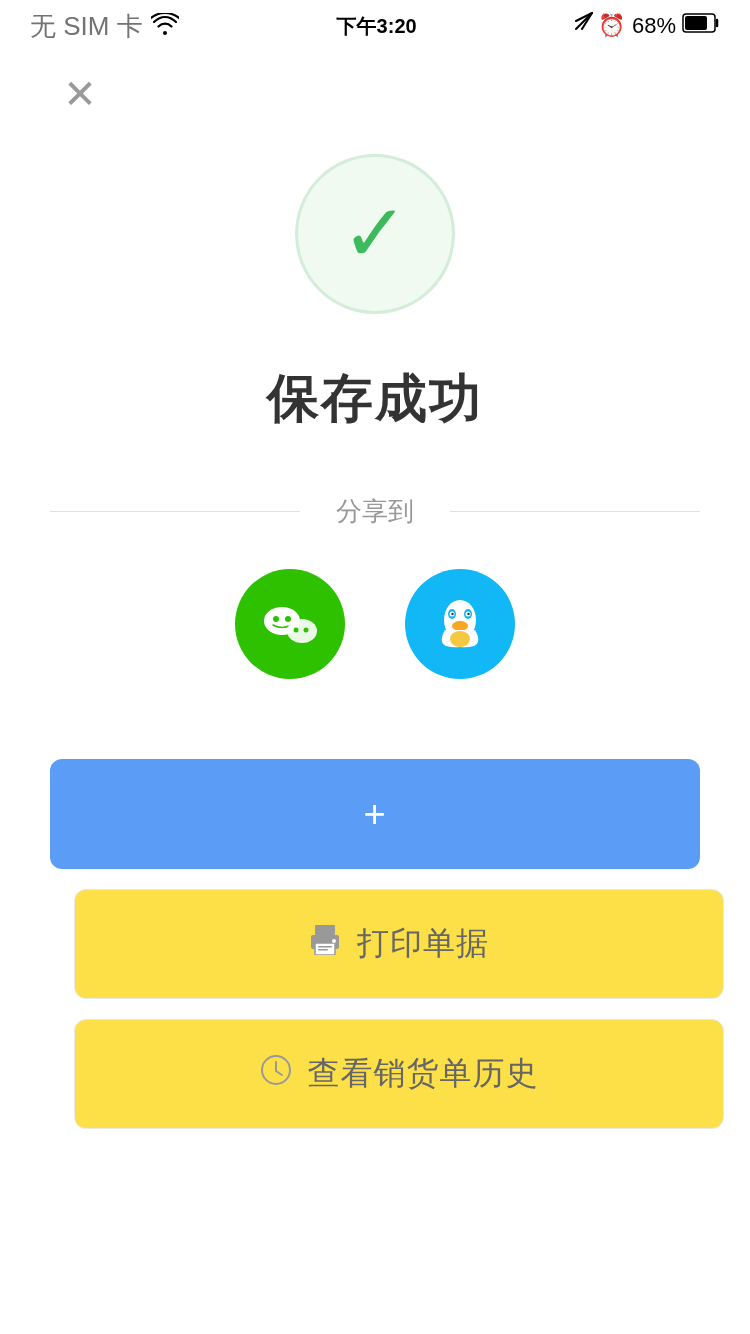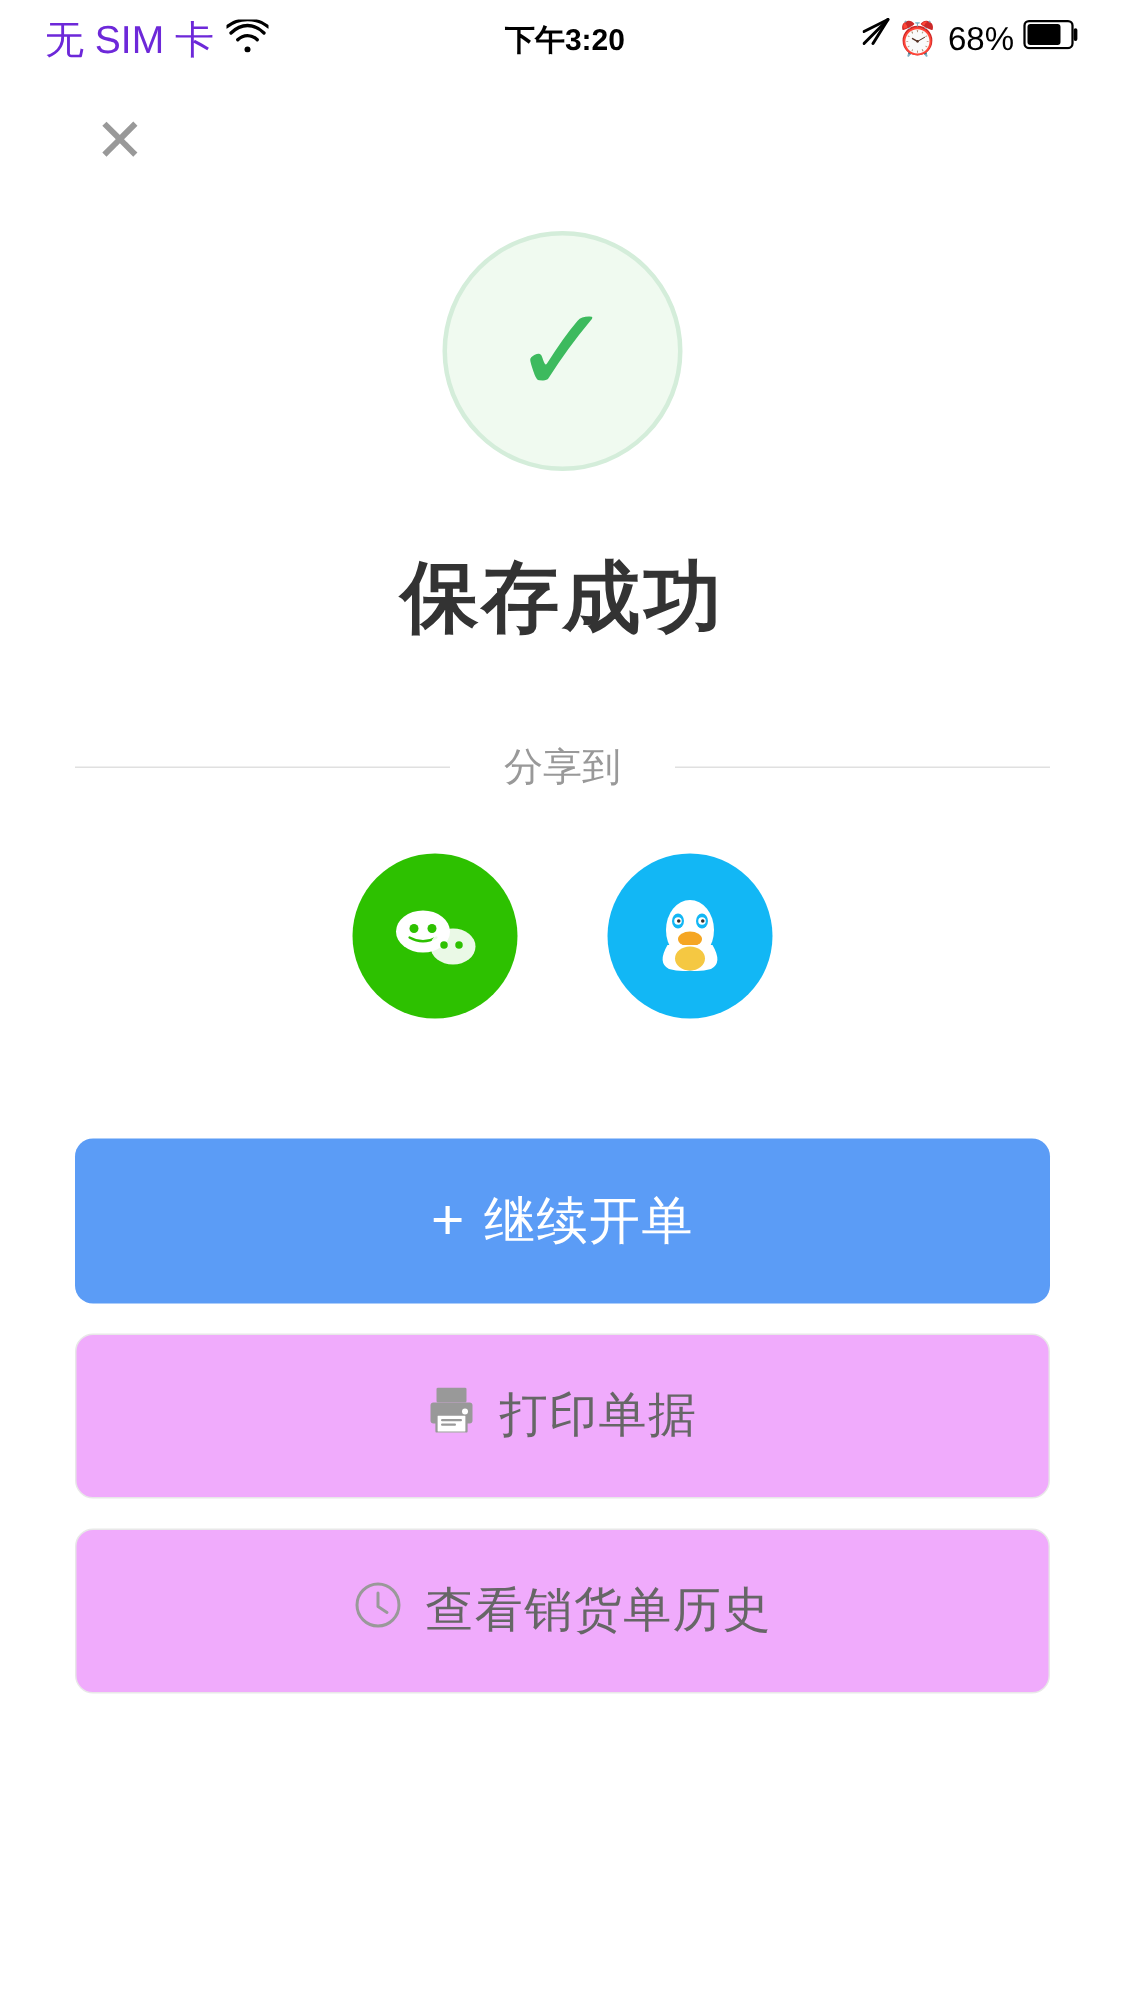--- a/index.html
+++ b/index.html
@@ -25,21 +25,21 @@
       padding: 8px 30px 0 30px;
       height: 44px;
     }
 
     .status-left {
       display: flex;
       align-items: center;
       gap: 8px;
       font-size: 26px;
       font-weight: 500;
-      color: #6d28d9;
+      color: #737373;
     }
 
     .status-center {
       font-size: 20px;
       font-weight: 600;
       color: #000;
     }
 
     .status-right {
       display: flex;
@@ -185,31 +185,32 @@
       display: flex;
       align-items: center;
       justify-content: center;
       gap: 12px;
       letter-spacing: 1px;
     }
 
     .btn-secondary {
       width: 100%;
       height: 110px;
-      background: #f0abfc;
+      background: #fde047;
       border: 1px solid #e8e8e8;
       border-radius: 12px;
       font-size: 32px;
       color: #666;
       cursor: pointer;
       display: flex;
       align-items: center;
       justify-content: center;
       gap: 16px;
       letter-spacing: 1px;
+      margin-left: 24px;
     }
 
     .btn-icon {
       font-size: 32px;
     }
 
     .plus-icon {
       font-size: 38px;
       font-weight: 300;
     }
@@ -298,21 +299,20 @@
         <path d="M17 38 Q10 50 18 54 Q25 56 32 55 Q39 56 46 54 Q54 50 47 38" fill="white"></path>
         <ellipse cx="32" cy="47" rx="10" ry="8" fill="#f5c842"></ellipse>
       </svg>
     </div>
   </div>
 
   <div class="action-buttons">
 
     <button class="btn-primary">
       <span class="plus-icon">+</span>
-      <span>继续开单</span>
     </button>
 
     <button class="btn-secondary">
       <span class="btn-icon">
         <svg width="32" height="30" viewBox="0 0 32 30" fill="none" xmlns="http://www.w3.org/2000/svg">
           <rect x="6" y="0" width="20" height="10" rx="1" fill="#999"></rect>
           <rect x="2" y="10" width="28" height="14" rx="2" fill="#999"></rect>
           <rect x="6" y="18" width="20" height="12" rx="1" fill="white" stroke="#999" stroke-width="1.5"></rect>
           <rect x="9" y="21" width="14" height="1.5" rx="0.75" fill="#999"></rect>
           <rect x="9" y="24" width="10" height="1.5" rx="0.75" fill="#999"></rect>

